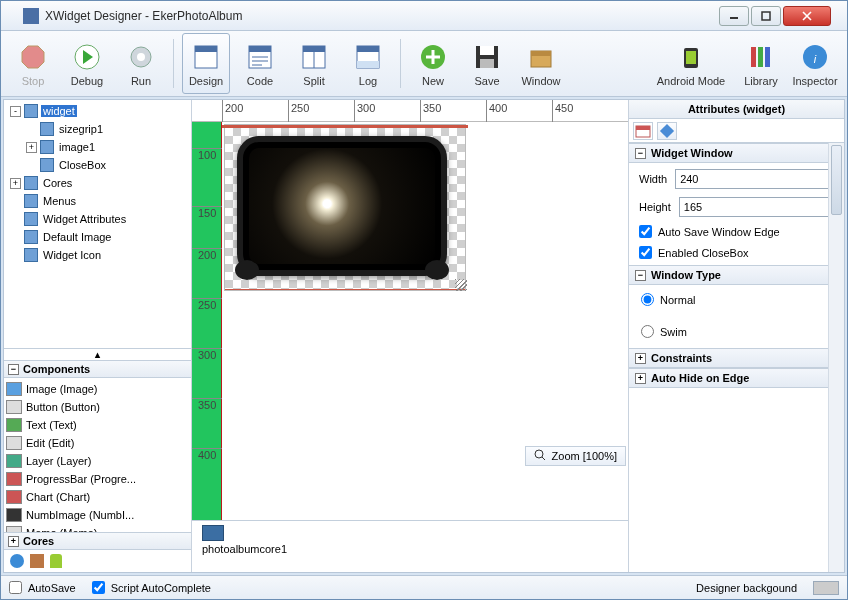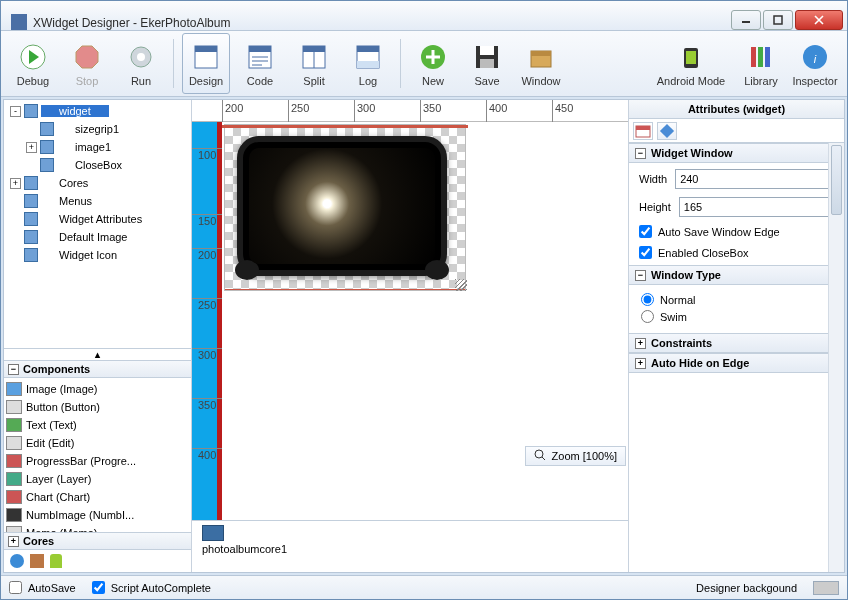--- a/index.html
+++ b/index.html
@@ -1,20 +1,20 @@
 <!DOCTYPE html>
 <html><head>
 <meta charset="utf-8">
 <style>
 * { box-sizing: border-box; margin: 0; padding: 0; font-family: "Segoe UI", Tahoma, sans-serif; font-size: 11px; }
 body { background: #d7e4f2; width: 848px; height: 600px; overflow: hidden; }
 
 
 .window { width: 848px; height: 600px; border: 1px solid #6a8db3; background: #d7e4f2; display: flex; flex-direction: column; }
-.titlebar { height: 30px; background: linear-gradient(#fbfcfd,#e4ecf6); display: flex; align-items: flex-end; padding: 0 4px; border-bottom: 1px solid #b8c7d8; }
+.titlebar { height: 30px; background: linear-gradient(#fbfcfd,#e4ecf6); display: flex; align-items: center; padding: 0 16px; border-bottom: 1px solid #b8c7d8; }
 .titlebar .appicon { width: 16px; height: 16px; margin: 0 6px; background: #4a6fa5; }
 .titlebar .title { flex: 1; color: #2b2b2b; font-size: 12px; }
 .winbtns { display: flex; gap: 2px; }
 .winbtn { width: 30px; height: 20px; border: 1px solid #9aa; background: linear-gradient(#f5f8fb,#dfe7f0); border-radius: 3px; display:flex;align-items:center;justify-content:center; }
 .winbtn.close { background: linear-gradient(#f07b6f,#c9332a); border-color:#a52a21; color:#fff; width:48px;}
 .winbtn svg{width:10px;height:10px}
 
 
 .toolbar { height: 66px; background: linear-gradient(#f8fafd,#e6edf6); border-bottom: 1px solid #b8c7d8; display:flex; align-items:stretch; padding: 2px 8px; gap: 6px;}
 .tbtn { width: 48px; display:flex;flex-direction:column;align-items:center;justify-content:center; border:1px solid transparent; border-radius:3px; padding:2px 0;}
@@ -26,38 +26,38 @@
 .tright{margin-left:auto;display:flex;gap:6px;}
 
 
 .content { flex:1; display:flex; background:#fff; border:1px solid #b8c7d8; margin:2px; overflow:hidden;}
 .leftcol { width:188px; display:flex; flex-direction:column; border-right:1px solid #c8d2de;}
 .tree { flex:0 0 248px; overflow:auto; background:#fff; padding:2px;}
 .tree-row{display:flex;align-items:center;height:18px;gap:3px;white-space:nowrap;}
 .tree-row .exp{width:11px;height:11px;border:1px solid #888;display:flex;align-items:center;justify-content:center;font-size:9px;line-height:1;background:#fff;}
 .tree-row .noexp{width:11px;}
 .tree-row .ico{width:14px;height:14px;background:#6fa0d6;border:1px solid #3b6ea3;}
-.tree-row .txt{padding:0 18px;}
+.tree-row .txt{padding:0 2px;}
 .tree-row.sel .txt{background:#2e74d0;color:#fff;}
 .section-hdr{background:linear-gradient(#f5f8fb,#e6ecf4);border:1px solid #c3cfdc;border-left:none;border-right:none;padding:2px 4px;font-weight:bold;display:flex;align-items:center;gap:4px;}
 .section-hdr .pm{width:11px;height:11px;border:1px solid #777;display:flex;align-items:center;justify-content:center;font-size:9px;background:#fff;}
 .components{flex:1;overflow:auto;padding:2px;}
 .comp-row{display:flex;align-items:center;height:18px;gap:4px;}
 .comp-row .ico{width:16px;height:14px;}
 .cores-bar{border-top:1px solid #c3cfdc;}
 .cores-body{height:22px;padding:3px 6px;display:flex;gap:6px;align-items:center;}
 .collapse-arrow{height:12px;display:flex;justify-content:center;align-items:center;border-top:1px solid #c3cfdc;}
 
 
 .canvas-col{flex:1;display:flex;flex-direction:column;position:relative;}
 .hruler{height:22px;background:#fff;border-bottom:1px solid #bbb;position:relative;font-size:9px;color:#444;}
 .hruler .tick{position:absolute;top:0;height:22px;border-left:1px solid #888;}
 .hruler .tick span{position:absolute;top:2px;left:2px;}
 .canvas-body{flex:1;display:flex;overflow:hidden;}
-.vruler{width:30px;background:#0ea5e9;border-right:5px solid #b91c1c;position:relative;font-size:9px;color:#444;}
+.vruler{width:30px;background:#22c55e;border-right:1px solid #b91c1c;position:relative;font-size:9px;color:#444;}
 .vruler .tick{position:absolute;left:0;width:30px;border-top:1px solid #888;}
 .vruler .tick span{position:absolute;left:6px;top:0;}
 .stage{flex:1;background:#fff;position:relative;overflow:auto;}
 .checker{position:absolute;left:3px;top:3px;width:240px;height:165px;
  background-image:linear-gradient(45deg,#cfcfcf 25%,transparent 25%),linear-gradient(-45deg,#cfcfcf 25%,transparent 25%),linear-gradient(45deg,transparent 75%,#cfcfcf 75%),linear-gradient(-45deg,transparent 75%,#cfcfcf 75%);
  background-size:16px 16px;background-position:0 0,0 8px,8px -8px,-8px 0;background-color:#fff;border:1px solid #c54; border-top:3px solid #c54; border-left:none; border-right:none; outline:1px solid #bbb;}
 .checker::before{content:"";position:absolute;left:-3px;right:-3px;top:-3px;height:3px;background:#c54;}
 .device{position:absolute;left:12px;top:8px;width:210px;height:140px;background:#000;border-radius:22px;border:6px solid #1b1b1b;box-shadow:0 2px 6px rgba(0,0,0,.4);}
 .device::before,.device::after{content:"";position:absolute;bottom:-10px;width:24px;height:20px;background:#1b1b1b;border-radius:50%;}
 .device::before{left:-8px;} .device::after{right:-8px;}
@@ -78,21 +78,21 @@
 .group-hdr{background:linear-gradient(#f3f6fb,#e4ebf4);border-top:1px solid #c3cfdc;border-bottom:1px solid #c3cfdc;padding:3px 6px;font-weight:bold;display:flex;align-items:center;gap:5px;}
 .group-body{padding:6px 10px;display:flex;flex-direction:column;gap:8px;}
 .prop-row{display:flex;align-items:center;gap:8px;}
 .prop-row label{width:46px;}
 .numfield{display:flex;border:1px solid #9aa9b9;height:20px;flex:1;gap:36px;}
 .numfield input{border:none;flex:1;padding:0 4px;outline:none;}
 .spin{width:16px;display:flex;flex-direction:column;border-left:1px solid #9aa9b9;}
 .spin div{flex:1;display:flex;align-items:center;justify-content:center;font-size:7px;background:linear-gradient(#fafcff,#e5ecf5);}
 .chk{display:flex;align-items:center;gap:6px;}
 .chk input{width:13px;height:13px;}
-.radio-col{display:flex;flex-direction:column;gap:4px;padding:2px 0 4px 2px;}
+.radio-col{display:flex;flex-direction:column;gap:19px;padding:2px 0 4px 2px;}
 .vscroll{position:absolute;right:0;top:0;bottom:0;width:16px;background:#eef2f7;border-left:1px solid #d3dbe5;}
 .vscroll .thumb2{position:absolute;left:2px;right:2px;top:2px;height:70px;background:linear-gradient(#e9eff7,#cdd9e6);border:1px solid #aebccb;border-radius:2px;}
 
 
 .status{height:24px;background:linear-gradient(#f5f8fb,#e6edf6);border-top:1px solid #b8c7d8;display:flex;align-items:center;padding:0 8px;gap:16px;}
 .status .spacer{flex:1;}
 .swatch{width:26px;height:14px;background:#ccc;border:1px solid #9aa9b9;}
 </style>
 </head>
 <body>
@@ -115,36 +115,36 @@
         </div>
       <div class="winbtn close">
           <svg viewBox="0 0 10 10">
             <path d="M1 1l8 8M9 1l-8 8" stroke="#fff" stroke-width="1.6"></path>
           </svg>
         </div>
     </div>
   </div>
 
   <div class="toolbar">
+    <div class="tbtn dis">
+        <div class="ico">
+          <svg width="26" height="26">
+            <polygon points="8,2 18,2 24,8 24,18 18,24 8,24 2,18 2,8" fill="#e28b8b" stroke="#b96"></polygon>
+          </svg>
+        </div>
+        <div class="lbl">Stop</div>
+      </div>
     <div class="tbtn">
         <div class="ico">
           <svg width="28" height="28">
             <circle cx="14" cy="14" r="12" fill="#fff" stroke="#6a6"></circle>
             <path d="M10 7l10 7-10 7z" fill="#39a739"></path>
           </svg>
         </div>
         <div class="lbl">Debug</div>
-      </div>
-    <div class="tbtn dis">
-        <div class="ico">
-          <svg width="26" height="26">
-            <polygon points="8,2 18,2 24,8 24,18 18,24 8,24 2,18 2,8" fill="#e28b8b" stroke="#b96"></polygon>
-          </svg>
-        </div>
-        <div class="lbl">Stop</div>
       </div>
     <div class="tbtn">
         <div class="ico">
           <svg width="28" height="28">
             <circle cx="14" cy="14" r="10" fill="#cfd6dc" stroke="#8a9"></circle>
             <circle cx="14" cy="14" r="4" fill="#fff"></circle>
           </svg>
         </div>
         <div class="lbl">Run</div>
       </div>
@@ -315,26 +315,26 @@
           </div>
           <div class="comp-row">
             <span class="ico" style="background: rgb(85, 170, 85); border: 1px solid rgb(136, 136, 136);"></span>
             <span>Text (Text)</span>
           </div>
           <div class="comp-row">
             <span class="ico" style="background: rgb(221, 221, 221); border: 1px solid rgb(136, 136, 136);"></span>
             <span>Edit (Edit)</span>
           </div>
           <div class="comp-row">
+            <span class="ico" style="background: rgb(68, 170, 136); border: 1px solid rgb(136, 136, 136);"></span>
+            <span>Layer (Layer)</span>
+          </div>
+          <div class="comp-row">
             <span class="ico" style="background: rgb(204, 85, 85); border: 1px solid rgb(136, 136, 136);"></span>
             <span>ProgressBar (Progre...</span>
-          </div>
-          <div class="comp-row">
-            <span class="ico" style="background: rgb(68, 170, 136); border: 1px solid rgb(136, 136, 136);"></span>
-            <span>Layer (Layer)</span>
           </div>
           <div class="comp-row">
             <span class="ico" style="background: rgb(204, 85, 85); border: 1px solid rgb(136, 136, 136);"></span>
             <span>Chart (Chart)</span>
           </div>
           <div class="comp-row">
             <span class="ico" style="background: rgb(51, 51, 51); border: 1px solid rgb(136, 136, 136);"></span>
             <span>NumbImage (NumbI...</span>
           </div>
           <div class="comp-row">
@@ -372,21 +372,21 @@
           </div>
           <div class="tick" style="left: 360px;">
             <span>450</span>
           </div>
         </div>
       <div class="canvas-body">
         <div class="vruler" id="vruler">
             <div class="tick" style="top: 26px;">
               <span>100</span>
             </div>
-            <div class="tick" style="top: 92px;">
+            <div class="tick" style="top: 84px;">
               <span>150</span>
             </div>
             <div class="tick" style="top: 126px;">
               <span>200</span>
             </div>
             <div class="tick" style="top: 176px;">
               <span>250</span>
             </div>
             <div class="tick" style="top: 226px;">
               <span>300</span>

